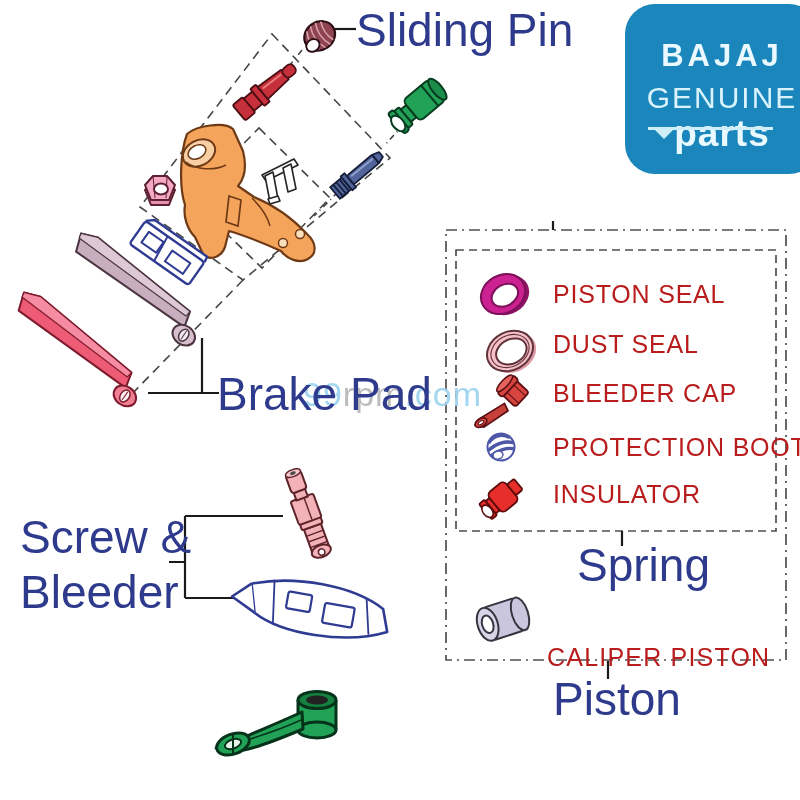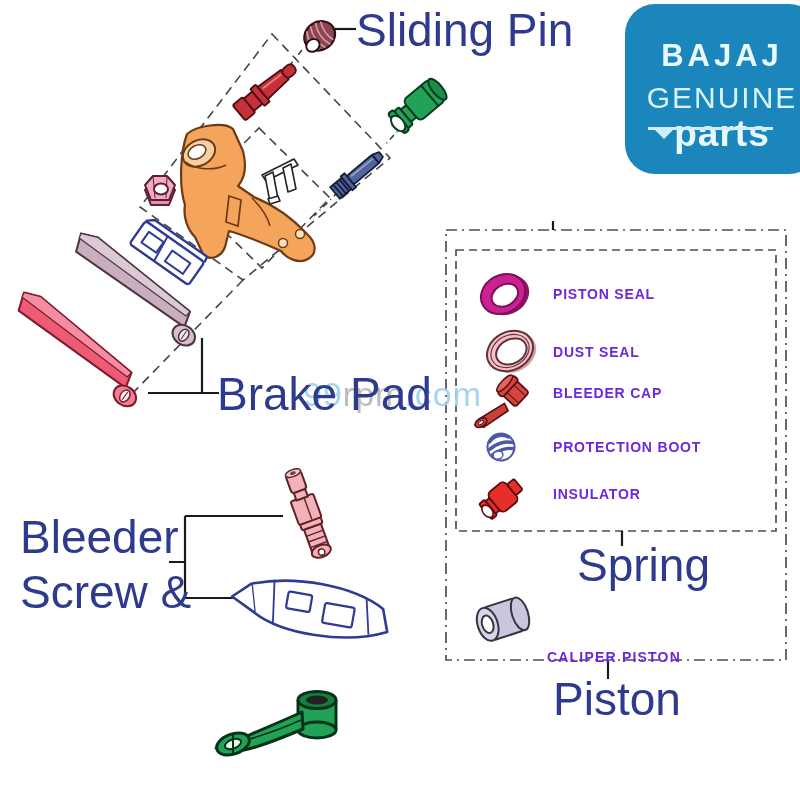--- a/index.html
+++ b/index.html
@@ -9,22 +9,22 @@
     font-family:"Liberation Sans", sans-serif;
   }
   #diagram{position:absolute;left:0;top:0;z-index:0;}
   .abs{position:absolute;}
   .callout{
     color:#2e3a8c;font-size:46px;line-height:46px;font-weight:400;
     letter-spacing:0px;white-space:nowrap;z-index:2;
   }
   .bleeder-block div{line-height:55px;}
   .legend-lbl{
-    color:#6d28d9;font-size:14px;line-height:24px;letter-spacing:0.8px;
-    white-space:nowrap;z-index:2;font-weight:bold;
+    color:#b91c1c;font-size:25px;line-height:24px;letter-spacing:0.8px;
+    white-space:nowrap;z-index:2;
   }
   .watermark{
     z-index:1;font-size:34px;font-weight:normal;letter-spacing:1px;
     white-space:nowrap;opacity:0.95;
   }
   .wm-blue{color:#9fd4ef;}
   .wm-gray{color:#b9b9b9;}
   .logo{
     left:625px;top:4px;width:194px;height:170px;background:#1b86bb;
     border-radius:30px;z-index:2;text-align:center;color:#d8f3fb;
@@ -263,30 +263,30 @@
 
 <div class="abs watermark" style="left:303px;top:375px;">
   <span class="wm-blue">99</span><span class="wm-gray">rpm</span><span class="wm-blue">.com</span>
 </div>
 
 <div class="abs callout" style="left:356px;top:7px;">Sliding Pin</div>
 
 <div class="abs callout" style="left:217px;top:371px;">Brake Pad</div>
 
 <div class="abs callout bleeder-block" style="left:20px;top:510px;">
+  <div>Screw &amp;</div>
   <div>Bleeder</div>
-  <div>Screw &amp;</div>
 </div>
 
 <div class="abs callout" style="left:577px;top:542px;">Spring</div>
 
 <div class="abs callout" style="left:553px;top:676px;">Piston</div>
 
 <div class="abs legend-lbl" style="left:553px;top:282px;">PISTON SEAL</div>
-<div class="abs legend-lbl" style="left:553px;top:340px;">DUST SEAL</div>
+<div class="abs legend-lbl" style="left:553px;top:332px;">DUST SEAL</div>
 <div class="abs legend-lbl" style="left:553px;top:381px;">BLEEDER CAP</div>
 <div class="abs legend-lbl" style="left:553px;top:435px;">PROTECTION BOOT</div>
 <div class="abs legend-lbl" style="left:553px;top:482px;">INSULATOR</div>
 <div class="abs legend-lbl" style="left:547px;top:609px;letter-spacing:1.2px;margin-top:36px;">CALIPER PISTON</div>
 
 <div class="abs logo">
   <div class="brand">BAJAJ</div>
   <div class="genuine">GENUINE</div>
   <div class="parts">parts</div>
   <div class="rule"></div>

